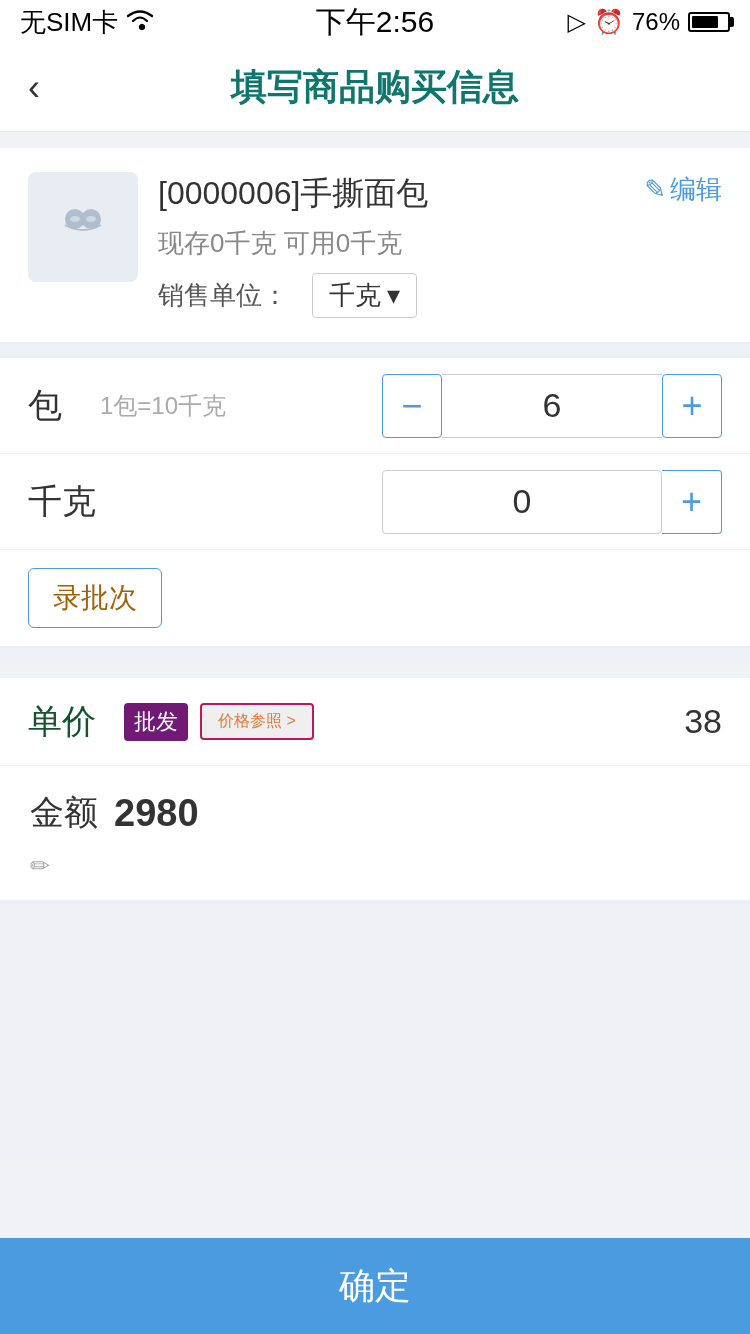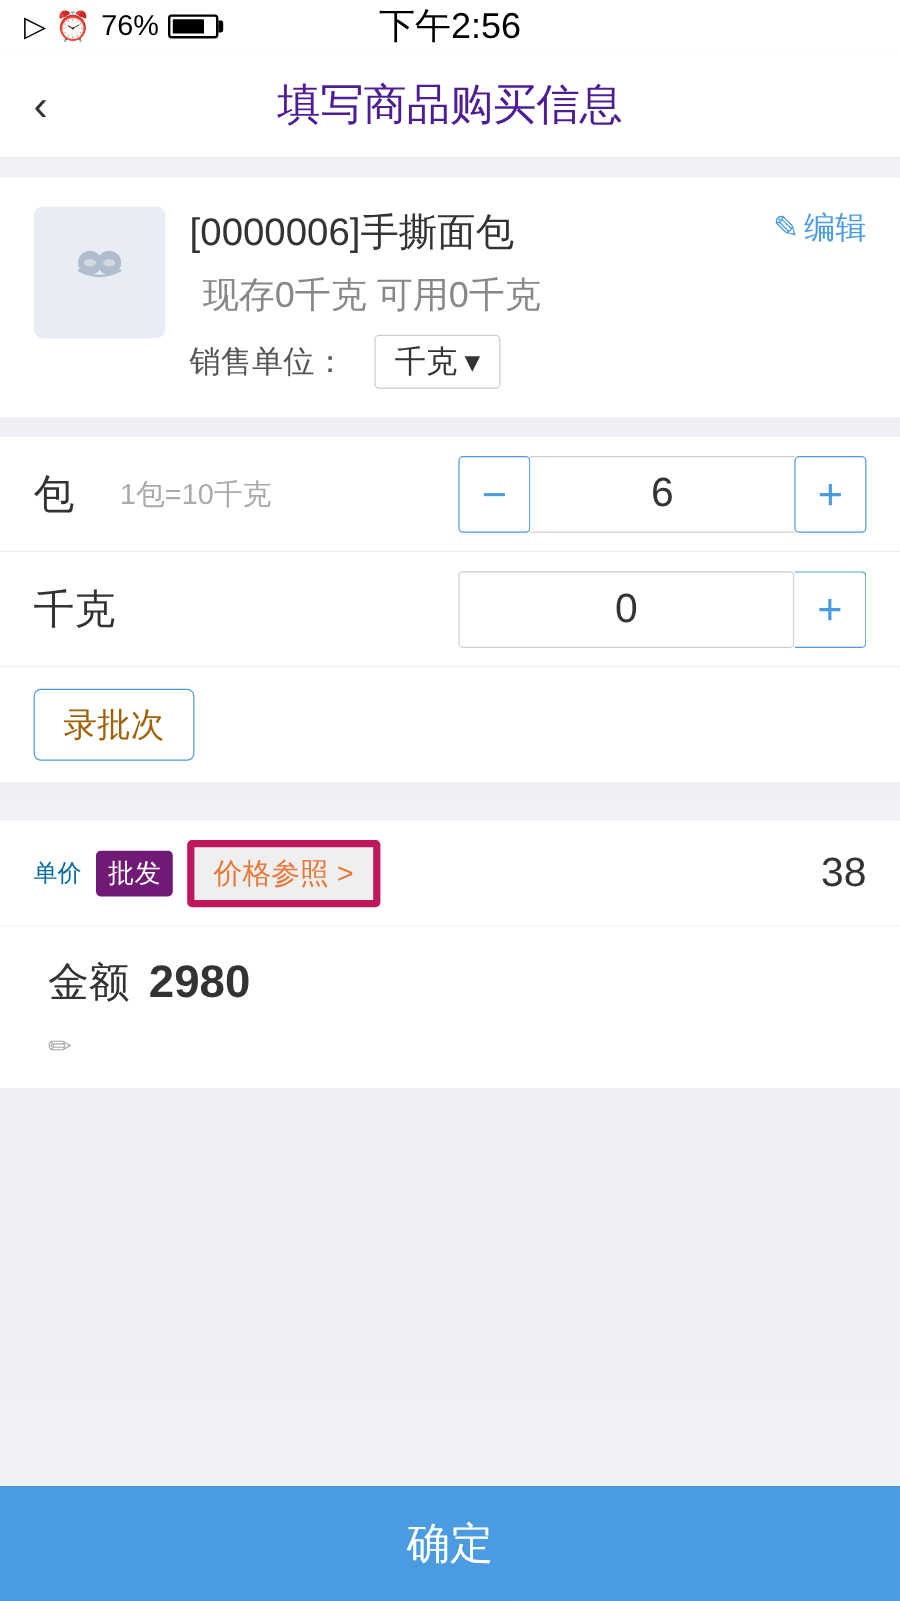--- a/index.html
+++ b/index.html
@@ -85,22 +85,22 @@
     }
     .nav-back {
       position: absolute;
       left: 28px;
       font-size: 36px;
       color: #333;
       cursor: pointer;
     }
     .nav-title {
       font-size: 36px;
-      font-weight: 400;
-      color: #4c1d95;
+      font-weight: 700;
+      color: #0f766e;
     }
 
     
     .product-card {
       background: #fff;
       padding: 24px 28px;
       display: flex;
       align-items: flex-start;
       gap: 20px;
       margin-top: 16px;
@@ -136,24 +136,23 @@
     }
     .edit-btn {
       display: flex;
       align-items: center;
       gap: 4px;
       color: #4a9be0;
       font-size: 26px;
       cursor: pointer;
     }
     .product-stock {
-      font-size: 30px;
+      font-size: 26px;
       color: #888;
       margin-top: 10px;
-      margin-left: 11px;
     }
     .product-unit-row {
       display: flex;
       align-items: center;
       gap: 24px;
       margin-top: 12px;
       font-size: 26px;
       color: #555;
     }
     .unit-select {
@@ -270,54 +269,54 @@
       margin-top: 16px;
     }
     .price-row {
       display: flex;
       align-items: center;
       padding: 0 28px;
       height: 88px;
       border-bottom: 1px solid #f0f0f0;
     }
     .price-label {
-      font-size: 20px;
-      color: #0369a1;
-      margin-right: 12px;
+      font-size: 34px;
+      color: #14532d;
+      margin-right: 28px;
     }
     .price-tag {
       background: #701a75;
       color: #fff;
       font-size: 22px;
       border-radius: 4px;
       padding: 4px 10px;
       margin-right: 12px;
     }
     .price-ref-btn {
-      border: 6px solid #be185d;
+      border: 2px solid #be185d;
       color: #e8783a;
       border-radius: 4px;
       padding: 6px 16px;
-      font-size: 24px;
+      font-size: 16px;
       display: flex;
       align-items: center;
       gap: 4px;
       cursor: pointer;
     }
     .price-value {
       margin-left: auto;
       font-size: 34px;
       color: #333;
       font-weight: 500;
     }
 
     
     .amount-section {
       background: #fff;
-      padding: 24px 40px 20px;
+      padding: 24px 30px 20px;
     }
     .amount-row {
       display: flex;
       align-items: center;
       gap: 16px;
       margin-bottom: 16px;
     }
     .amount-label {
       font-size: 34px;
       color: #333;
@@ -359,20 +358,30 @@
       align-items: center;
       justify-content: center;
       cursor: pointer;
       border: none;
     }
   </style>
 </head>
 <body>
 
 <div class="status-bar">
+  <div class="status-left">
+    <span>无SIM卡</span>
+    <span>
+      <svg width="28" height="22" viewBox="0 0 28 22">
+        <path d="M14 18 a2 2 0 1 1 0 0.01" stroke="#000" stroke-width="2.5" fill="#000"></path>
+        <path d="M7 12 Q14 5 21 12" stroke="#000" stroke-width="2.2" fill="none" stroke-linecap="round"></path>
+        <path d="M2 7 Q14 -2 26 7" stroke="#000" stroke-width="2.2" fill="none" stroke-linecap="round"></path>
+      </svg>
+    </span>
+  </div>
   <div class="status-center">下午2:56</div>
   <div class="status-right">
     <span>▷</span>
     <span>⏰</span>
     <span>76%</span>
     <span class="battery-bar">
       <span class="battery-fill"></span>
     </span>
   </div>
 </div>

